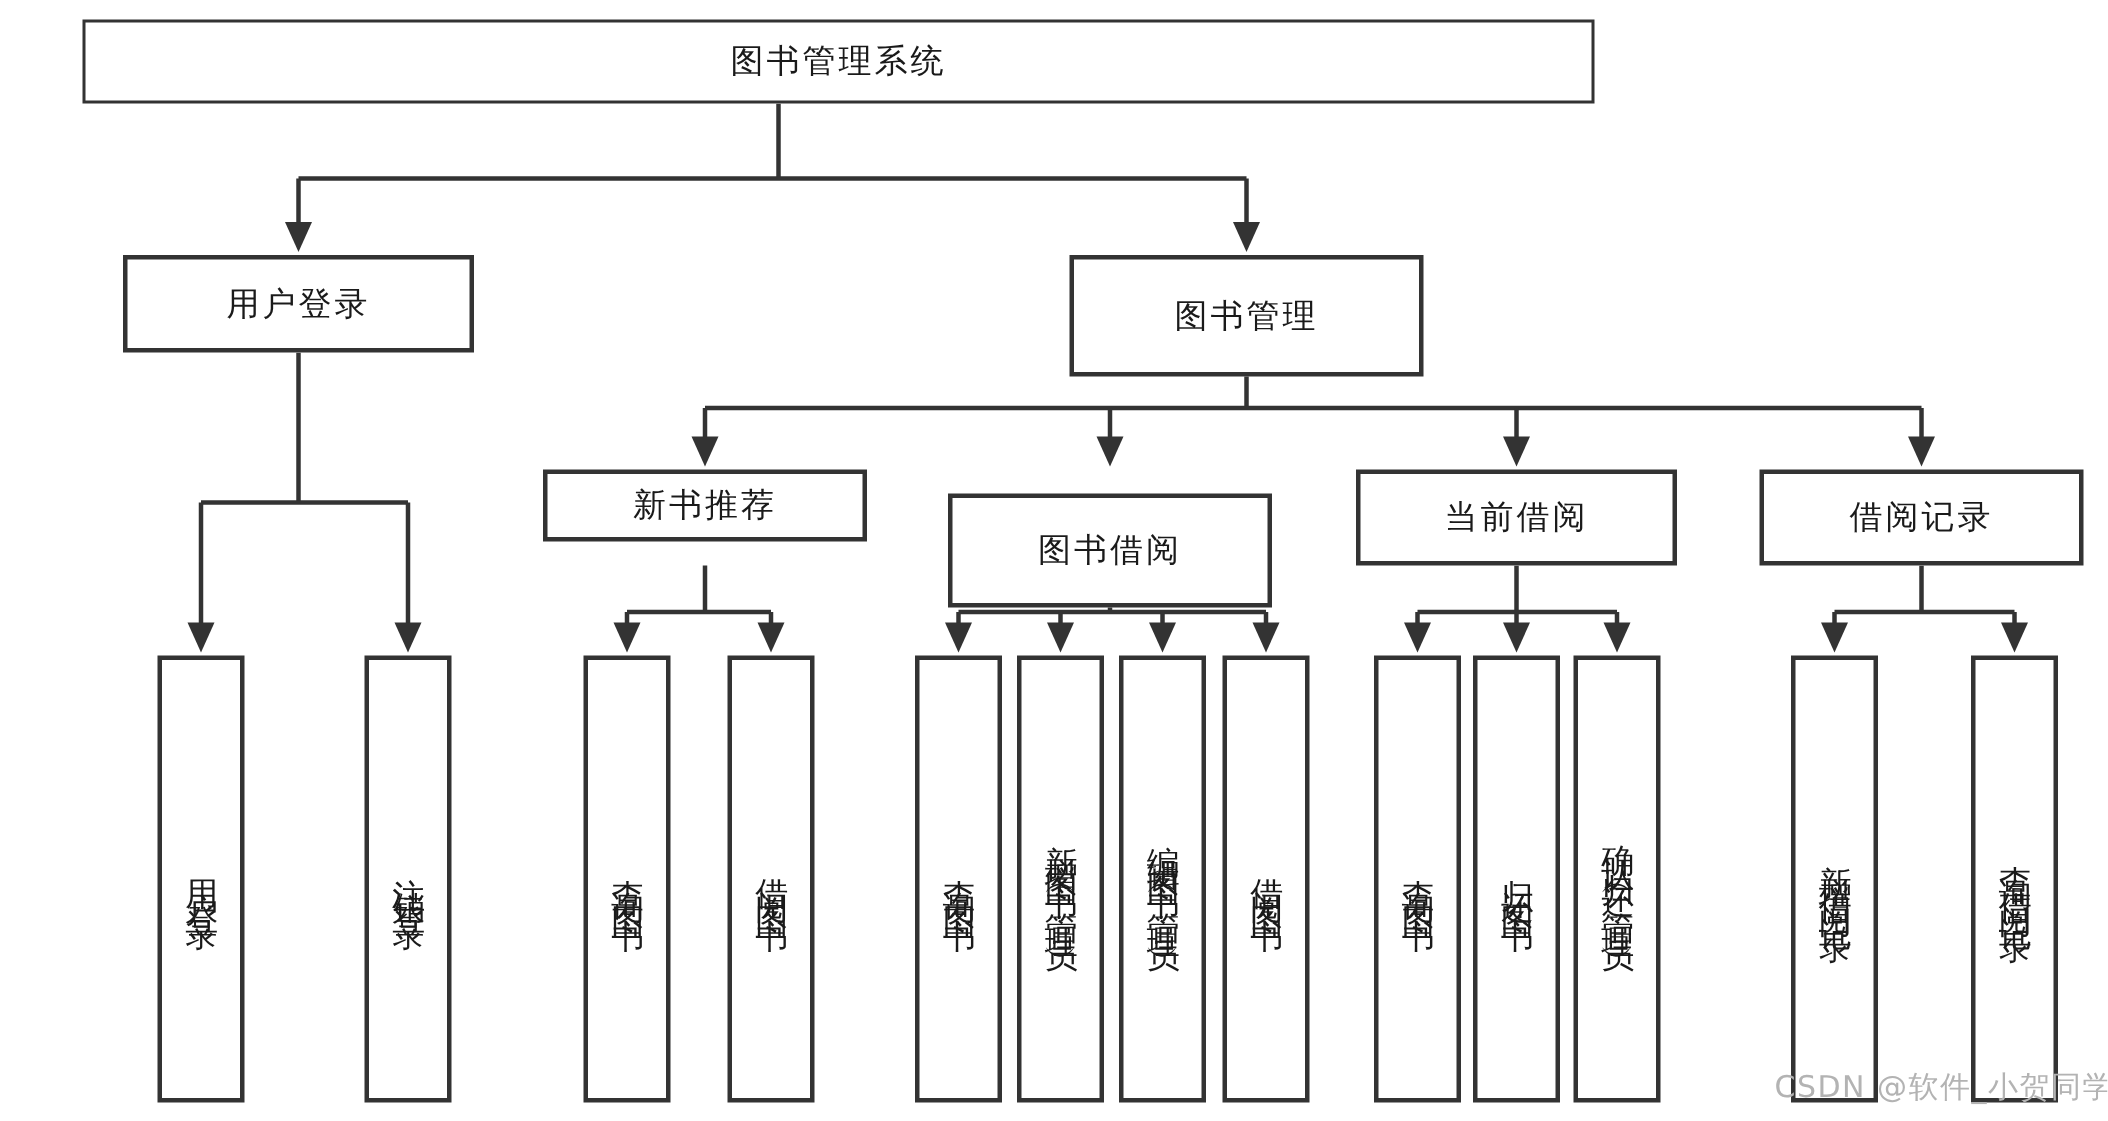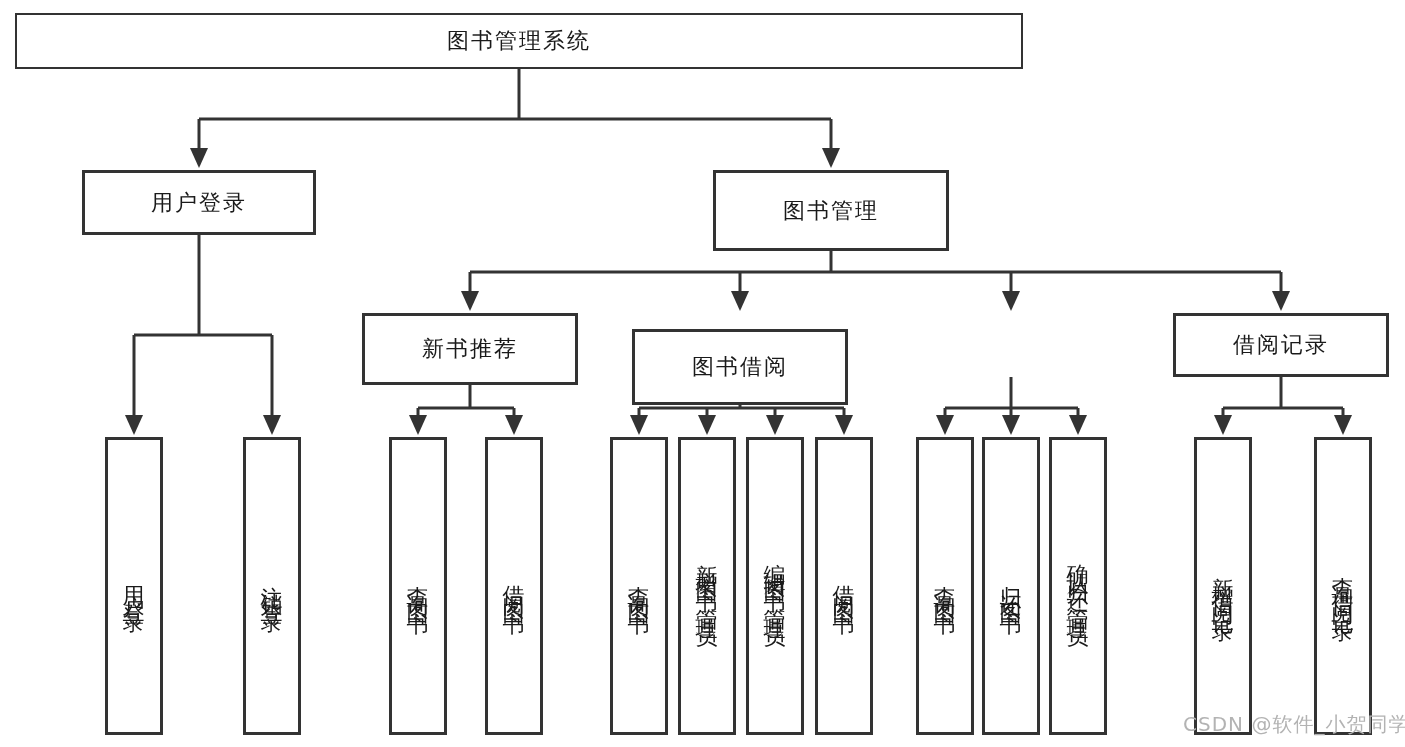--- a/index.html
+++ b/index.html
@@ -7,21 +7,21 @@
     position:relative;width:1405px;height:747px;background:#ffffff;
     font-family:"DejaVu Sans","Liberation Sans",sans-serif;color:#1a1a1a;overflow:hidden;
   }
   svg.connectors{position:absolute;left:0;top:0;z-index:0;}
   .hbox{
     position:absolute;box-sizing:border-box;z-index:1;
     background:#ffffff;border:3px solid #333333;
     display:flex;align-items:center;justify-content:center;
     font-size:22px;letter-spacing:2px;white-space:nowrap;
   }
-  .hbox.root{border-width:2px;}
+  .hbox.root{border-width:2px;margin-left:40px;}
   .vbox{
     position:absolute;box-sizing:border-box;z-index:1;
     background:#ffffff;border:3px solid #333333;
     display:flex;align-items:center;justify-content:center;
     top:437px;width:58px;height:298px;
   }
   .vtext{
     writing-mode:vertical-rl;text-orientation:mixed;
     font-size:22px;letter-spacing:9px;line-height:1.05;white-space:nowrap;
   }
@@ -108,25 +108,28 @@
     <span>图书管理系统</span>
   </div>
 
   <div class="hbox" style="left:82px;top:170px;width:234px;height:65px">
     <span>用户登录</span>
   </div>
   <div class="hbox" style="left:713px;top:170px;width:236px;height:81px">
     <span>图书管理</span>
   </div>
 
-  <div class="hbox" style="left:362px;top:313px;width:216px;height:72px">
+  <div class="hbox" style="left:362px;top:313px;width:216px;height:48px">
     <span>新书推荐</span>
   </div>
   <div class="hbox" style="left:632px;top:329px;width:216px;height:76px">
     <span>图书借阅</span>
+  </div>
+  <div class="hbox" style="left:904px;top:313px;width:214px;height:64px">
+    <span>当前借阅</span>
   </div>
   <div class="hbox" style="left:1173px;top:313px;width:216px;height:64px">
     <span>借阅记录</span>
   </div>
 
   <div class="vbox" style="left:105px">
     <span class="vtext">用户登录</span>
   </div>
   <div class="vbox" style="left:243px">
     <span class="vtext">注销登录</span>

